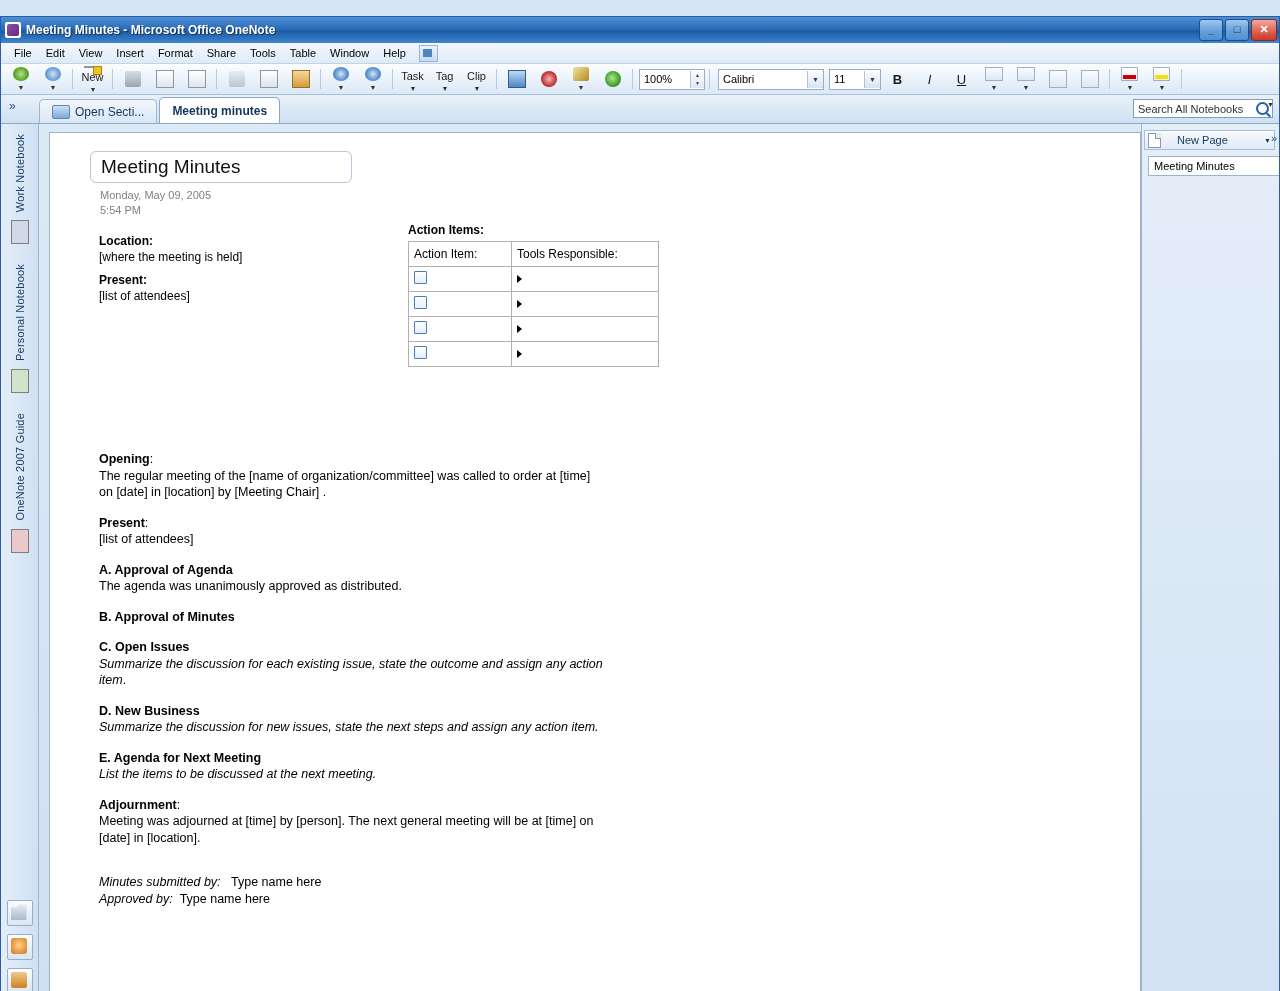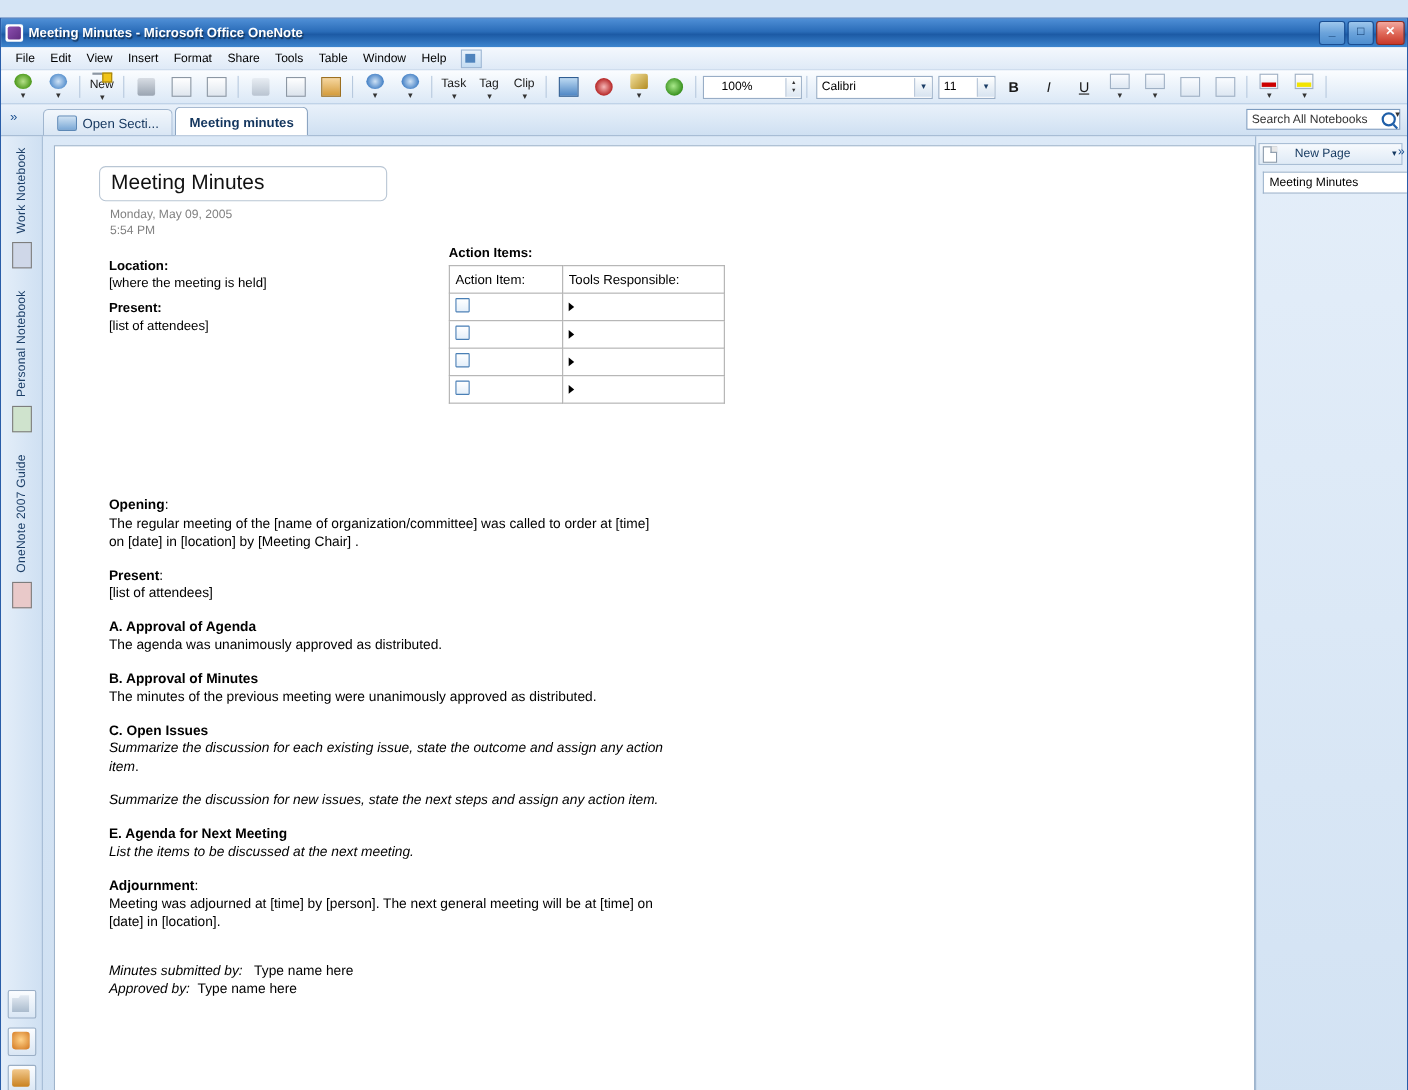--- a/index.html
+++ b/index.html
@@ -170,21 +170,21 @@
   .ico-highlight { width: 15px; height: 15px; background: linear-gradient(180deg,#fff,#e6ecf3); border: 1px solid #9fb0c4; position: relative; }
   .ico-highlight::after { content:""; position:absolute; left:1px; bottom:1px; right:1px; height:4px; background:#f2e400; }
 
   .zoom-box {
     display: flex; align-items: center;
     border: 1px solid #98adc6;
     background: #fff;
     height: 19px;
     margin-left: 2px;
   }
-  .zoom-val { width: 42px; padding: 0 16px; font-size: 11px; line-height: 17px; }
+  .zoom-val { width: 42px; padding: 0 4px; font-size: 11px; line-height: 17px; }
   .spin {
     width: 13px; height: 17px;
     border-left: 1px solid #b4c4d7;
     background: linear-gradient(180deg,#fdfefe,#dde7f2);
     display: flex; flex-direction: column;
   }
   .spin span { flex: 1; font-size: 5px; text-align: center; line-height: 8px; color: #333; }
 
   .font-box, .size-box {
     display: flex; align-items: center;
@@ -777,26 +777,26 @@
             <p>The regular meeting of the  [name of organization/committee]  was called to order at [time]</p>
             <p>on [date] in [location]  by [Meeting Chair] .</p>
             <div class="sec-gap"></div>
             <p><span class="sec-head">Present</span>:</p>
             <p>[list of attendees]</p>
             <div class="sec-gap"></div>
             <p class="sec-head">A.   Approval of Agenda</p>
             <p>The agenda was unanimously  approved as distributed.</p>
             <div class="sec-gap"></div>
             <p class="sec-head">B.   Approval of Minutes</p>
-            <p>The minutes  of the previous  meeting were unanimously  approved as distributed.</p>
             <div class="sec-gap"></div>
             <p class="sec-head">C.   Open Issues</p>
             <p class="ital">Summarize the discussion for each existing issue, state the outcome and assign any action</p>
             <p><span class="ital">item</span><span>.</span></p>
             <div class="sec-gap"></div>
+            <p class="sec-head">D.   New Business</p>
             <p class="ital">Summarize the discussion for new issues, state the next steps and assign any action item.</p>
             <div class="sec-gap"></div>
             <p class="sec-head">E.   Agenda for Next Meeting</p>
             <p class="ital">List the items to be discussed at the next meeting.</p>
             <div class="sec-gap"></div>
             <p><span class="sec-head">Adjournment</span>:</p>
             <p>Meeting was adjourned at [time] by [person]. The next general meeting will be at [time] on</p>
             <p>[date] in [location].</p>
             <div class="sec-gap"></div>
             <div class="sec-gap"></div>

